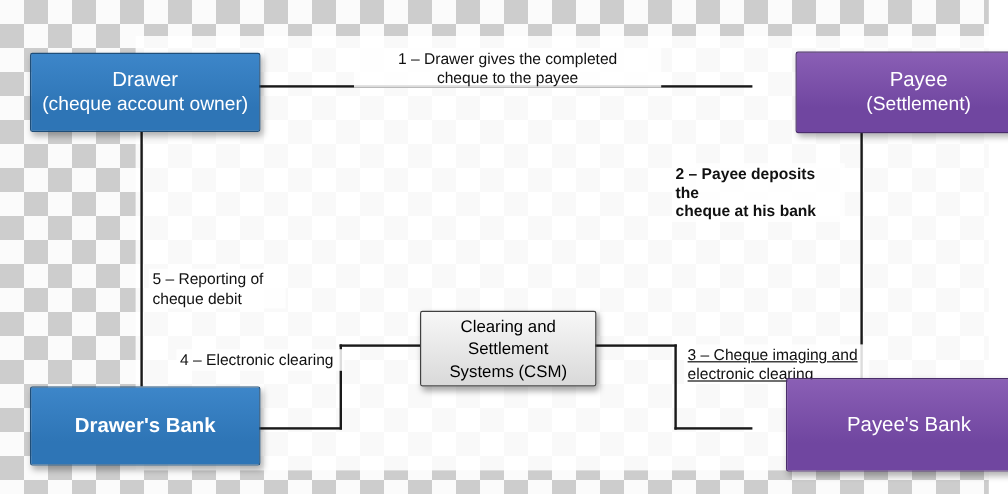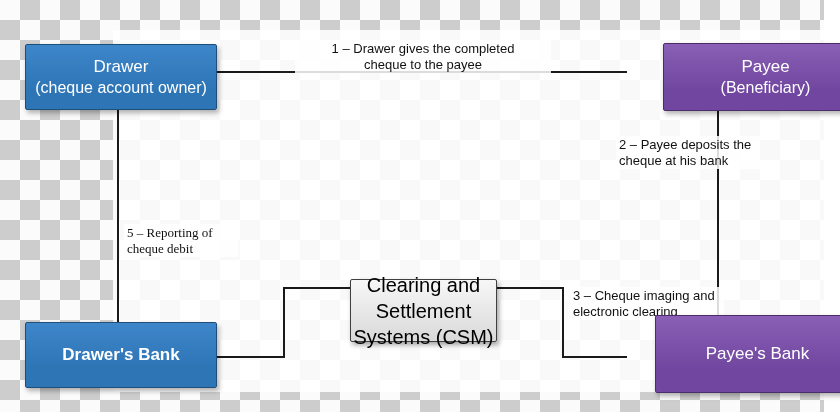--- a/index.html
+++ b/index.html
@@ -30,22 +30,22 @@
   .node-blue{
     background:linear-gradient(180deg,#3d86c9 0%,var(--blue,#2e75b6) 70%);
     border:1px solid #1f4e79;
   }
   .node-purple{
     background:linear-gradient(180deg,#8a5fb5 0%,var(--purple,#7046a0) 70%);
     border:1px solid #4a2d6b;
   }
   .node-gray{
     background:linear-gradient(180deg,#f7f7f7 0%,var(--gray_box,#d9d9d9) 100%);
-    border:1px solid #404040;color:#000;font-size:20px;line-height:1.3;
-    white-space:pre-line;box-shadow:2px 3px 5px rgba(0,0,0,0.35);margin-top:20px;
+    border:1px solid #404040;color:#000;font-size:14px;line-height:1.3;
+    white-space:pre-line;box-shadow:2px 3px 5px rgba(0,0,0,0.35);
   }
 
   .line{position:absolute;background:var(--line,#1a1a1a);}
 
   .edge-label{
     position:absolute;font-size:13px;color:#111;line-height:1.2;
     white-space:pre-line;background:rgba(255,255,255,0.85);padding:1px 3px;
   }
 </style>
 </head>
@@ -62,35 +62,36 @@
   <div class="line" style="left:283px;top:287px;width:67px;height:2px;"></div>
   <div class="line" style="left:283px;top:287px;width:2px;height:71px;"></div>
   <div class="line" style="left:215px;top:356px;width:70px;height:2px;"></div>
 
   <div class="line" style="left:495px;top:287px;width:69px;height:2px;"></div>
   <div class="line" style="left:562px;top:287px;width:2px;height:71px;"></div>
   <div class="line" style="left:562px;top:356px;width:65px;height:2px;"></div>
 
   <div class="edge-label" style="left:295px;top:40px;width:250px;text-align:center;">1 – Drawer gives the completed
 cheque to the payee</div>
-  <div class="edge-label" style="left:616px;top:136px;width:138px;">2 – Payee deposits the
+  <div class="edge-label" style="left:560px;top:136px;width:138px;font-weight:bold;">2 – Payee deposits the
 cheque at his bank</div>
-  <div class="edge-label" style="left:570px;top:287px;width:148px;">3 – Cheque imaging and
+  <div class="edge-label" style="left:570px;top:287px;width:148px;text-decoration:underline;">3 – Cheque imaging and
 electronic clearing</div>
-  <div class="edge-label" style="left:124px;top:224px;width:108px;font-family:Liberation Serif, serif;">5 – Reporting of
+  <div class="edge-label" style="left:147px;top:291px;width:134px;">4 – Electronic clearing</div>
+  <div class="edge-label" style="left:124px;top:224px;width:108px;">5 – Reporting of
 cheque debit</div>
 
   <div class="node node-blue" style="left:25px;top:44px;width:190px;height:64px;">
     <span class="node-title">Drawer</span>
     <span class="node-subtitle">(cheque account owner)</span>
   </div>
 
   <div class="node node-purple" style="left:627px;top:43px;width:203px;height:66px;margin-left:36px;">
     <span class="node-title">Payee</span>
-    <span class="node-subtitle">(Beneficiary)</span>
+    <span class="node-subtitle">(Settlement)</span>
   </div>
 
   <div class="node node-gray" style="left:350px;top:259px;width:145px;height:61px;">
     <span>Clearing and
 Settlement
 Systems (CSM)</span>
   </div>
 
   <div class="node node-blue" style="left:25px;top:322px;width:190px;height:64px;font-weight:bold;">
     <span class="node-title">Drawer's Bank</span>

